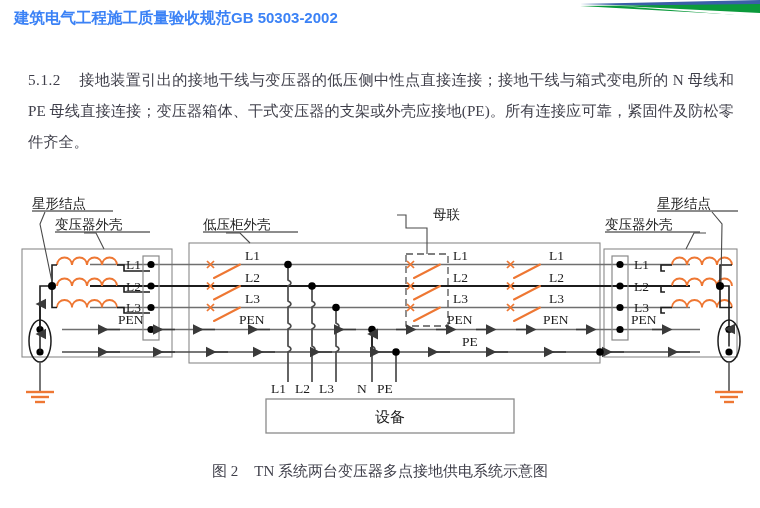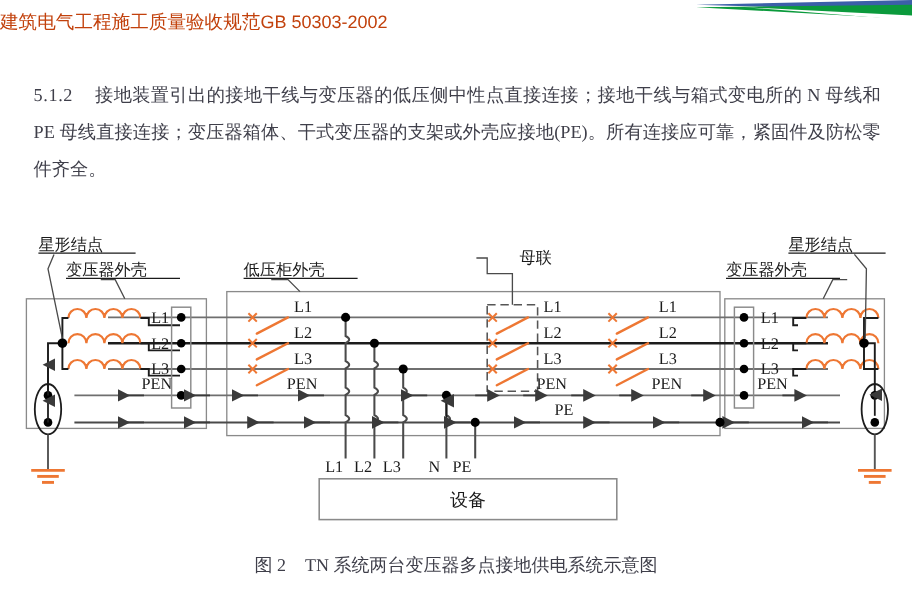--- a/index.html
+++ b/index.html
@@ -5,22 +5,22 @@
   html,body{margin:0;padding:0;}
   body{
     width:760px;height:508px;background:#ffffff;overflow:hidden;position:relative;
     font-family:"Liberation Serif","DejaVu Serif",serif;color:#333333;
   }
   #page{position:absolute;left:0;top:0;width:760px;height:508px;}
 
   .swoosh{position:absolute;right:0;top:0;width:180px;height:34px;pointer-events:none;}
 
   .doc-title{
-    position:absolute;left:0;top:8px;
-    font-size:15.5px;font-weight:normal;color:#c2410c;white-space:nowrap;
+    position:absolute;left:14px;top:8px;
+    font-size:15.5px;font-weight:bold;color:#3b82f6;white-space:nowrap;
     letter-spacing:0px;
   }
   .doc-title .code{font-family:"Liberation Sans","DejaVu Sans",sans-serif;font-size:15px;}
 
   .body-text{
     position:absolute;left:28px;top:64px;width:706px;
     font-size:15.2px;line-height:31px;color:#3f3f4a;text-align:justify;
   }
   .body-text .clause{font-weight:normal;letter-spacing:0.5px;}
   .body-text .gap{display:inline-block;width:18px;}

